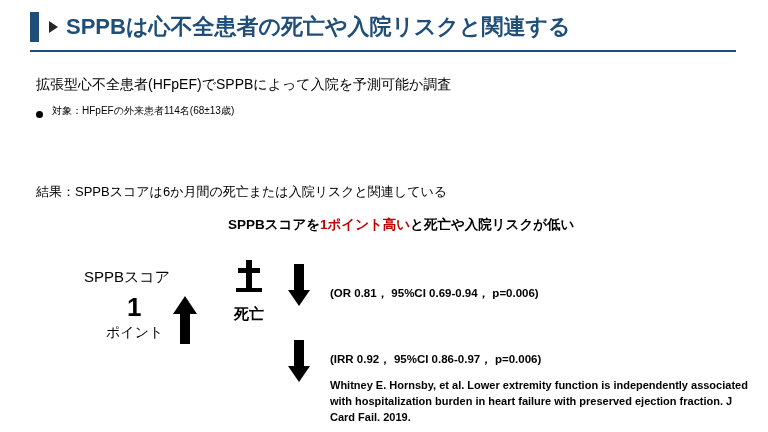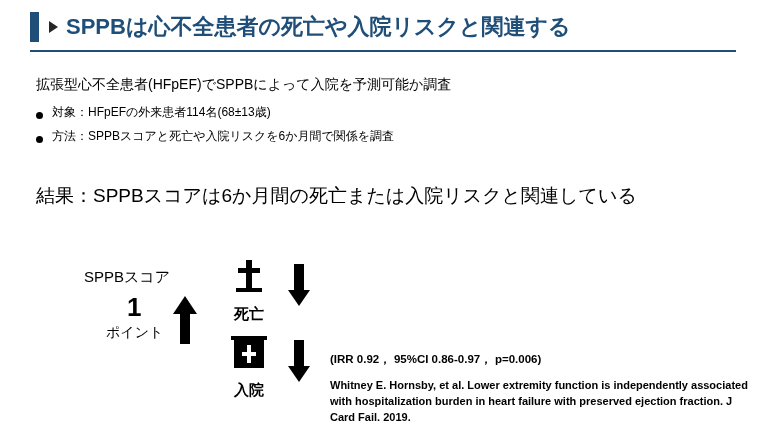--- a/index.html
+++ b/index.html
@@ -70,41 +70,41 @@
     white-space: nowrap;
   }
 
   .bullets {
     position: absolute;
     left: 36px;
     top: 104px;
   }
   .bullet {
     display: flex;
-    align-items: center;
-    font-size: 12px;
+    align-items: flex-end;
+    font-size: 10px;
     color: #000000;
     margin-bottom: 7px;
     white-space: nowrap;
   }
   .bullet .dot {
     width: 7px;
     height: 7px;
     border-radius: 50%;
     background: #000000;
     margin-right: 9px;
     margin-top: 5px;
     flex: none;
   }
 
   .result {
     position: absolute;
     left: 36px;
     top: 183px;
-    font-size: 19px;
+    font-size: 13px;
     color: #000000;
     white-space: nowrap;
   }
 
   .sub-claim {
     position: absolute;
     left: 228px;
     top: 216px;
     font-size: 13.5px;
     font-weight: bold;
@@ -279,63 +279,53 @@
   </div>
   <div class="title-underline"></div>
 
   <div class="lead">拡張型心不全患者(HFpEF)でSPPBによって入院を予測可能か調査</div>
 
   <div class="bullets">
     <div class="bullet">
       <span class="dot"></span>
       <span>対象：HFpEFの外来患者114名(68±13歳)</span>
     </div>
-    <div class="bullet">
-      <span class="dot"></span>
-      <span>方法：SPPBスコアと死亡や入院リスクを6か月間で関係を調査</span>
-    </div>
   </div>
 
   <div class="result">結果：SPPBスコアは6か月間の死亡または入院リスクと関連している</div>
 
+  <div class="sub-claim">
+    <span>SPPBスコアを</span><span class="hl">1ポイント高い</span><span>と死亡や入院リスクが低い</span>
+  </div>
 
   <div class="score-label">SPPBスコア</div>
   <div class="score-num">1</div>
   <div class="score-unit">ポイント</div>
 
   <svg class="up-arrow" viewBox="0 0 24 48">
     <polygon points="12,0 24,18 17,18 17,48 7,48 7,18 0,18" fill="#000000"></polygon>
   </svg>
 
   <div class="icon-block death">
     <div class="icon-art">
       <div class="cross">
         <div class="v"></div>
         <div class="h"></div>
         <div class="base"></div>
       </div>
     </div>
     <div class="icon-caption">死亡</div>
   </div>
 
-  <div class="icon-block hosp">
-    <div class="icon-art">
-      <div class="hospital">
-        <div class="roof"></div>
-        <div class="pv"></div>
-        <div class="ph"></div>
-      </div>
-    </div>
-    <div class="icon-caption">入院</div>
-  </div>
 
   <svg class="down-arrow d1" viewBox="0 0 22 42">
     <polygon points="6,0 16,0 16,26 22,26 11,42 0,26 6,26" fill="#000000"></polygon>
   </svg>
   <svg class="down-arrow d2" viewBox="0 0 22 42">
     <polygon points="6,0 16,0 16,26 22,26 11,42 0,26 6,26" fill="#000000"></polygon>
   </svg>
 
+  <div class="stat s1">(OR 0.81，  95%CI 0.69-0.94，  p=0.006)</div>
   <div class="stat s2">(IRR 0.92，  95%CI 0.86-0.97，  p=0.006)</div>
 
   <div class="citation">Whitney E. Hornsby, et al. Lower extremity function is independently associated with hospitalization burden in heart failure with preserved ejection fraction. J Card Fail. 2019.</div>
 
 </div>
 
 </body></html>

